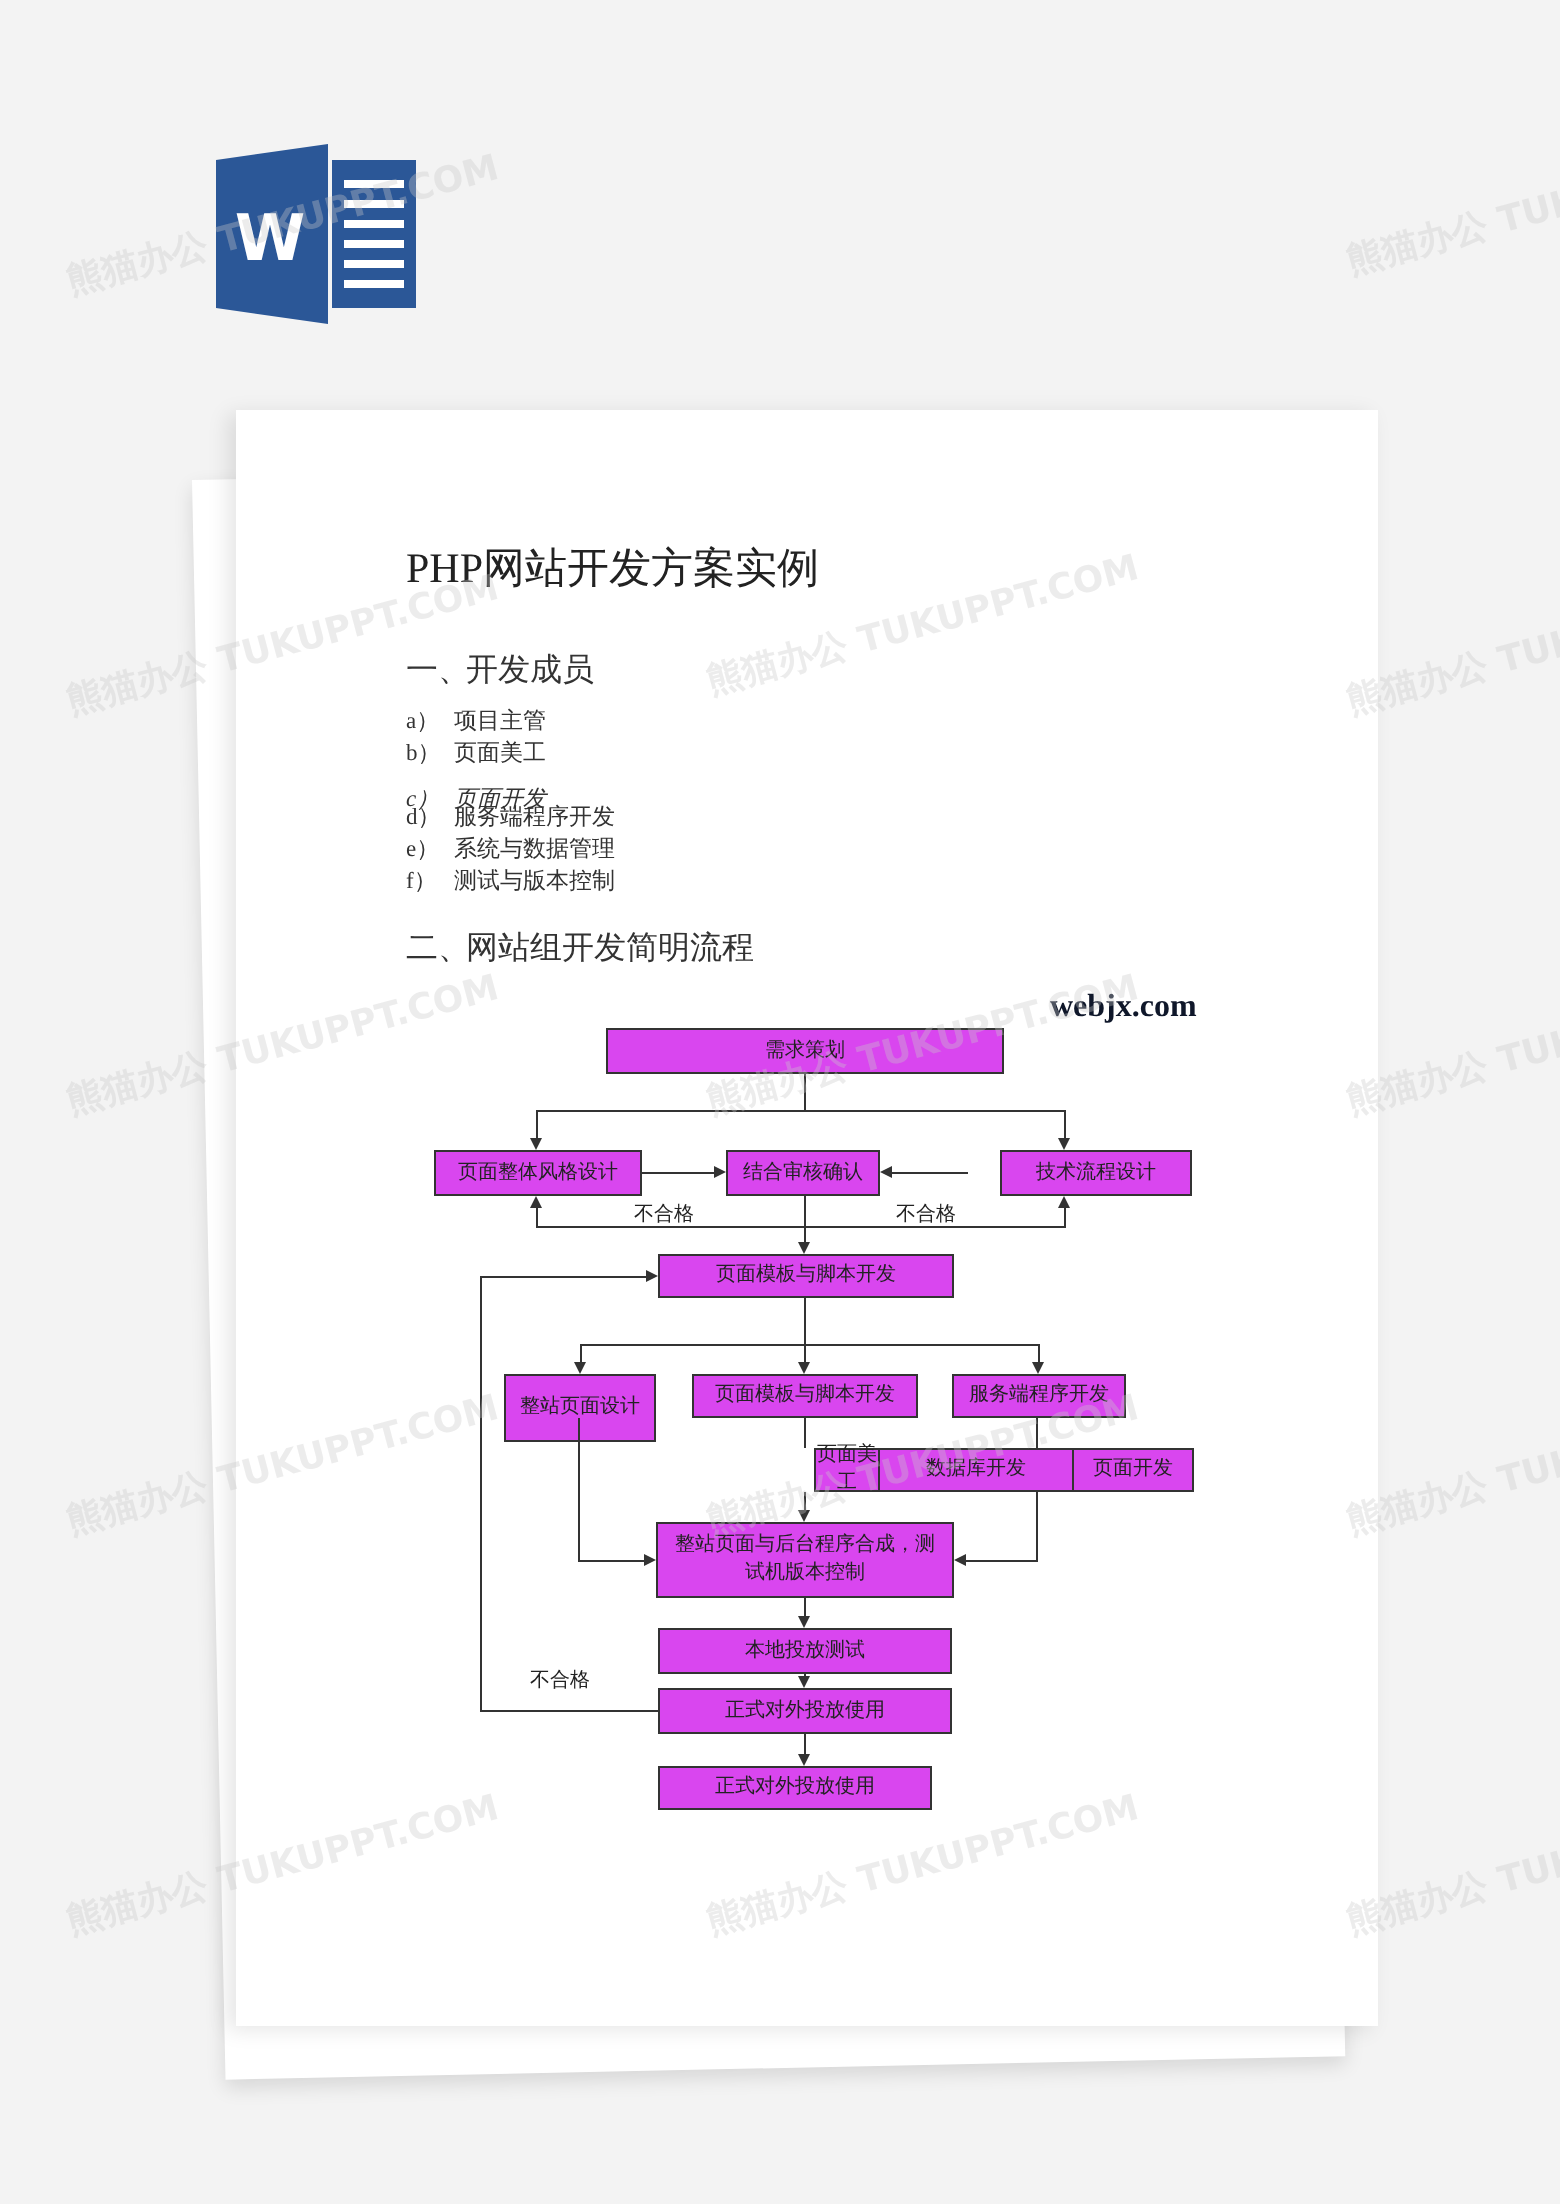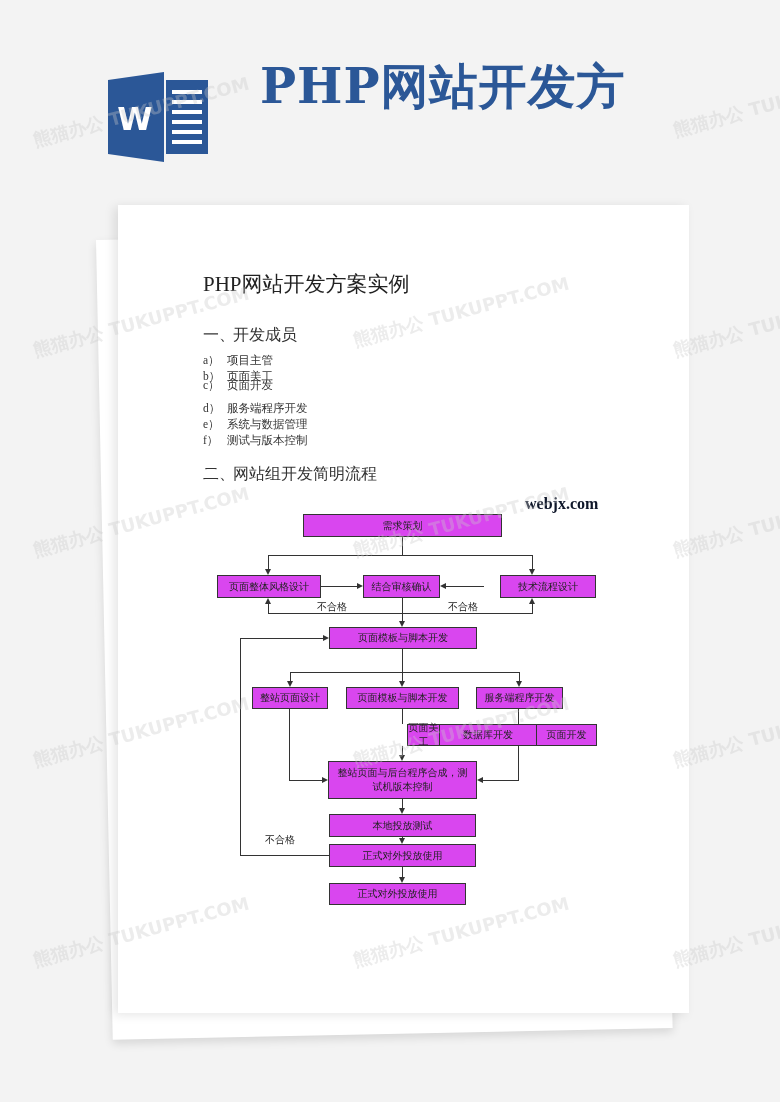--- a/index.html
+++ b/index.html
@@ -47,35 +47,34 @@
       <rect x="64" y="38" width="30" height="4"></rect>
       <rect x="64" y="48" width="30" height="4"></rect>
       <rect x="64" y="58" width="30" height="4"></rect>
       <rect x="64" y="68" width="30" height="4"></rect>
     </g>
     <polygon points="0,8 56,0 56,90 0,82" fill="#2b5797"></polygon>
     <text x="27" y="58" fill="#fff" font-family="DejaVu Sans, sans-serif" font-weight="bold" font-size="32" text-anchor="middle">W</text>
   </svg>
 </div>
 <div class="hdr-title">
-  <div>PHP网站开发方</div>
 </div>
 
 <div class="page-back"></div>
 <div class="page-front"></div>
 
 <div class="doc-title">PHP网站开发方案实例</div>
 
 <div class="sec" style="top:325px;">
   <span class="num">一、</span><span>开发成员</span>
 </div>
 
 <div class="item" style="top:353px;"><span class="lbl">a）</span><span>项目主管</span></div>
 <div class="item" style="top:369px;"><span class="lbl">b）</span><span>页面美工</span></div>
-<div class="item" style="top:378px;"><span class="lbl">c）</span><span>页面开发</span></div>
+<div class="item" style="top:392px;font-style:italic;"><span class="lbl">c）</span><span>页面开发</span></div>
 <div class="item" style="top:401px;"><span class="lbl">d）</span><span>服务端程序开发</span></div>
 <div class="item" style="top:417px;"><span class="lbl">e）</span><span>系统与数据管理</span></div>
 <div class="item" style="top:433px;"><span class="lbl">f）</span><span>测试与版本控制</span></div>
 
 <div class="sec" style="top:464px;">
   <span class="num">二、</span><span>网站组开发简明流程</span>
 </div>
 
 <div class="webjx">webjx.com</div>
 
@@ -110,21 +109,21 @@
   <div class="box" style="left:329px;top:627px;width:148px;height:22px;">页面模板与脚本开发</div>
   <div class="line" style="left:402px;top:649px;width:1px;height:23px;"></div>
   <div class="line" style="left:290px;top:672px;width:230px;height:1px;"></div>
   <div class="line" style="left:290px;top:672px;width:1px;height:9px;"></div>
   <div class="arrow-d" style="left:287px;top:681px;"></div>
   <div class="line" style="left:402px;top:672px;width:1px;height:9px;"></div>
   <div class="arrow-d" style="left:399px;top:681px;"></div>
   <div class="line" style="left:519px;top:672px;width:1px;height:9px;"></div>
   <div class="arrow-d" style="left:516px;top:681px;"></div>
 
-  <div class="box" style="left:252px;top:687px;width:76px;height:22px;">整站页面设计</div>
+  <div class="box" style="left:252px;top:687px;width:76px;height:34px;">整站页面设计</div>
   <div class="box" style="left:346px;top:687px;width:113px;height:22px;">页面模板与脚本开发</div>
   <div class="box" style="left:476px;top:687px;width:87px;height:22px;">服务端程序开发</div>
 
   <div class="box" style="left:407px;top:724px;width:33px;height:22px;">页面美工</div>
   <div class="box" style="left:439px;top:724px;width:98px;height:22px;">数据库开发</div>
   <div class="box" style="left:536px;top:724px;width:61px;height:22px;">页面开发</div>
 
   <div class="line" style="left:289px;top:709px;width:1px;height:71px;"></div>
   <div class="line" style="left:289px;top:780px;width:33px;height:1px;"></div>
   <div class="arrow-r" style="left:322px;top:777px;"></div>

